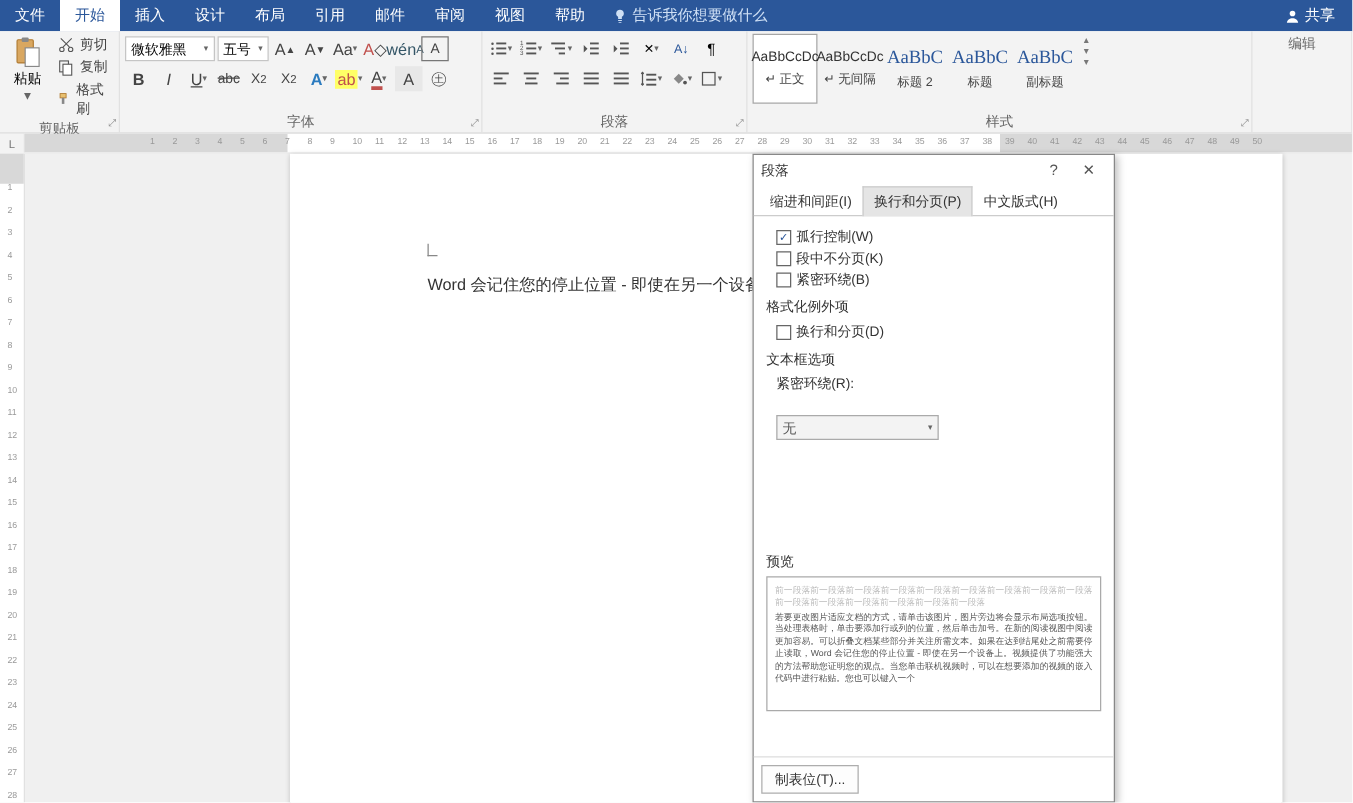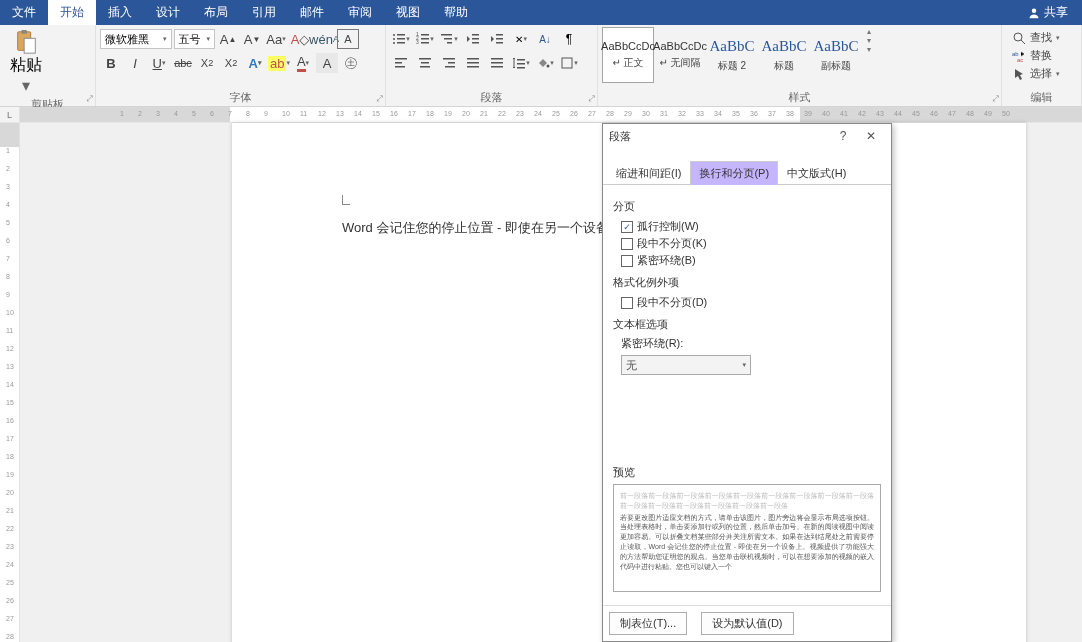--- a/index.html
+++ b/index.html
@@ -17,21 +17,21 @@
 
 
 .ribbon { background: #f3f3f3; height: 82px; border-bottom: 1px solid #d4d4d4; display: flex; position: relative; }
 .ribbon-group { border-right: 1px solid #e1e1e1; display: flex; flex-direction: column; justify-content: space-between; padding: 2px 4px 0 4px; }
 .ribbon-group-label { font-size: 11px; color: #666; text-align: center; padding-bottom: 1px; }
 .ribbon-group-content { flex: 1; display: flex; align-items: flex-start; }
 
 .clipboard-group .ribbon-group-content { gap: 2px; }
 .paste-btn { display: flex; flex-direction: column; align-items: center; padding: 2px 6px; cursor: pointer; }
 .paste-btn svg { width: 24px; height: 26px; }
-.paste-btn span { font-size: 16px; }
+.paste-btn span { font-size: 11px; }
 .clip-side { display: flex; flex-direction: column; gap: 1px; font-size: 11px; color: #444; }
 .clip-side-item { display: flex; align-items: center; gap: 4px; padding: 1px 4px; cursor: pointer; }
 .clip-side-item svg { width: 14px; height: 14px; }
 
 .font-group .ribbon-group-content { flex-direction: column; gap: 4px; padding-top: 2px; }
 .font-row { display: flex; align-items: center; gap: 2px; }
 .font-select { border: 1px solid #c5c5c5; background: #fff; font-size: 11px; padding: 1px 4px; height: 20px; display: flex; align-items: center; gap: 14px; cursor: pointer; }
 .font-select.size { gap: 6px; }
 .font-btn { width: 22px; height: 20px; display: flex; align-items: center; justify-content: center; font-size: 13px; color: #444; cursor: pointer; }
 .font-btn.small { font-size: 11px; }
@@ -69,23 +69,23 @@
 .doc-canvas { flex: 1; position: relative; }
 .page { position: absolute; left: 212px; top: 0; width: 794px; min-height: 640px; background: #fff; box-shadow: 0 0 4px rgba(0,0,0,0.2); }
 .doc-text { position: absolute; left: 110px; top: 96px; font-size: 13px; color: #333; display:flex; align-items:center; }
 .cursor-mark { position: absolute; left: 110px; top: 72px; width: 8px; height: 10px; border-left: 1px solid #888; border-bottom: 1px solid #888; }
 
 
 .dialog { position: absolute; left: 602px; top: 123px; width: 290px; height: 519px; background: #fff; border: 1px solid #888; box-shadow: 2px 2px 6px rgba(0,0,0,0.25); display: flex; flex-direction: column; font-size: 11px; color: #333; }
 .dialog-title { height: 24px; display: flex; align-items: center; padding: 0 6px; }
 .dialog-title-text { flex: 1; }
 .dialog-title-btn { width: 28px; text-align: center; color: #555; cursor: pointer; font-size: 12px; }
-.dialog-tabs { display: flex; border-bottom: 1px solid #ccc; padding: 0 4px; gap: 0; margin-top: 12px; }
+.dialog-tabs { display: flex; border-bottom: 1px solid #ccc; padding: 0 4px; gap: 0; margin-top: 0; }
 .dialog-tab { padding: 4px 8px; border: 1px solid transparent; border-bottom: none; cursor: pointer; font-size: 11px; position: relative; top: 1px; }
-.dialog-tab.active { border-color: #ccc; background: #c4b5fd; }
+.dialog-tab.active { border-color: #ccc; background: #e5e5e5; }
 .dialog-body { flex: 1; padding: 8px 10px; overflow: hidden; }
 .section-title { font-size: 11px; margin: 6px 0 4px 0; }
 .chk-row { display: flex; align-items: center; gap: 4px; padding: 1px 0 1px 8px; font-size: 11px; }
 .chk { width: 12px; height: 12px; border: 1px solid #666; display: inline-flex; align-items: center; justify-content: center; font-size: 9px; color: #2b579a; background:#fff; }
 .combo { border: 1px solid #aaa; height: 20px; display: flex; align-items: center; padding: 0 4px; width: 130px; justify-content: space-between; color: #555; background:#f3f3f3; }
 .preview-box { border: 1px solid #aaa; height: 108px; padding: 6px; font-size: 7px; color: #bcbcbc; line-height: 1.4; overflow: hidden; text-align: justify; }
 .preview-sample { color: #555; font-size: 7px; margin: 2px 0; }
 .dialog-footer { border-top: 1px solid #ddd; padding: 6px; display: flex; gap: 14px; justify-content: flex-start; }
 .dlg-btn { border: 1px solid #adadad; background: #fdfdfd; padding: 3px 10px; font-size: 11px; cursor: pointer; min-width: 56px; text-align:center; }
 .dlg-btn.primary { border-color: #2b579a; }
@@ -103,20 +103,26 @@
       <div class="title-tab active">开始</div>
       <div class="title-tab">插入</div>
       <div class="title-tab">设计</div>
       <div class="title-tab">布局</div>
       <div class="title-tab">引用</div>
       <div class="title-tab">邮件</div>
       <div class="title-tab">审阅</div>
       <div class="title-tab">视图</div>
       <div class="title-tab">帮助</div>
     </div>
+  <div class="tell-me">
+    <svg viewBox="0 0 16 16">
+        <path fill="#cfe0f5" d="M8 1a4 4 0 00-2 7.5V11h4V8.5A4 4 0 008 1zM6 12h4v1H6zM6.5 14h3v1h-3z"></path>
+      </svg>
+    <span>告诉我你想要做什么</span>
+  </div>
   <div class="title-spacer"></div>
   <div class="share-btn">
     <svg width="12" height="12" viewBox="0 0 16 16">
         <circle cx="8" cy="5" r="3" fill="#fff"></circle>
         <path fill="#fff" d="M2 15c0-3 3-5 6-5s6 2 6 5z"></path>
       </svg>
     <span>共享</span>
   </div>
 </div>
 
@@ -126,20 +132,44 @@
     <div class="ribbon-group-content">
       <div class="paste-btn">
         <svg viewBox="0 0 24 28">
             <rect x="3" y="3" width="14" height="20" rx="1" fill="#d9a760" stroke="#b07a30"></rect>
             <rect x="7" y="1" width="6" height="4" rx="1" fill="#888"></rect>
             <rect x="10" y="10" width="12" height="16" fill="#fff" stroke="#888"></rect>
           </svg>
         <span>粘贴</span>
         <span class="dd-arrow">▾</span>
       </div>
+      <div class="clip-side">
+        <div class="clip-side-item">
+          <svg viewBox="0 0 16 16">
+              <circle cx="4" cy="12" r="2" fill="none" stroke="#555"></circle>
+              <circle cx="12" cy="12" r="2" fill="none" stroke="#555"></circle>
+              <path stroke="#555" d="M5 10L13 2M11 10L3 2"></path>
+            </svg>
+          <span>剪切</span>
+        </div>
+        <div class="clip-side-item">
+          <svg viewBox="0 0 16 16">
+              <rect x="2" y="2" width="8" height="10" fill="none" stroke="#555"></rect>
+              <rect x="5" y="5" width="8" height="10" fill="#fff" stroke="#555"></rect>
+            </svg>
+          <span>复制</span>
+        </div>
+        <div class="clip-side-item">
+          <svg viewBox="0 0 16 16">
+              <rect x="3" y="2" width="7" height="5" fill="#e8c070" stroke="#b07a30"></rect>
+              <rect x="5" y="7" width="3" height="7" fill="#888"></rect>
+            </svg>
+          <span>格式刷</span>
+        </div>
+      </div>
     </div>
     <span class="group-dialog-launcher">⤢</span>
     <div class="ribbon-group-label">剪贴板</div>
   </div>
 
   <div class="ribbon-group font-group" style="width:290px">
     <div class="ribbon-group-content">
       <div class="font-row">
         <div class="font-select">
             <span>微软雅黑</span>
@@ -339,45 +369,20 @@
           <span>▴</span>
           <span>▾</span>
           <span>▾</span>
         </div>
     </div>
     <span class="group-dialog-launcher">⤢</span>
     <div class="ribbon-group-label">样式</div>
   </div>
 
   <div class="ribbon-group edit-group" style="width:80px">
-    <div class="ribbon-group-content">
-      <div class="edit-item">
-        <svg viewBox="0 0 14 14">
-            <circle cx="6" cy="6" r="4" fill="none" stroke="#555"></circle>
-            <path stroke="#555" d="M9 9l4 4"></path>
-          </svg>
-        <span>查找</span>
-          <span class="dd-arrow">▾</span>
-      </div>
-      <div class="edit-item">
-        <svg viewBox="0 0 14 14">
-            <text x="0" y="7" font-size="6" fill="#2b579a">ab</text>
-            <text x="5" y="13" font-size="6" fill="#c0504d">ac</text>
-            <path stroke="#555" d="M9 3l3 2-3 2"></path>
-          </svg>
-        <span>替换</span>
-      </div>
-      <div class="edit-item">
-        <svg viewBox="0 0 14 14">
-            <path fill="#555" d="M3 2l8 5-3 1 2 4-2 1-2-4-3 2z"></path>
-          </svg>
-        <span>选择</span>
-          <span class="dd-arrow">▾</span>
-      </div>
-    </div>
     <div class="ribbon-group-label">编辑</div>
   </div>
 
 </div>
 
 <div class="ruler-h">
   <div class="ruler-corner">L</div>
   <div class="ruler-h-scale" id="ruler-h-scale">
     <div class="ruler-shade" style="left:0; width:210px;"></div>
     <div class="ruler-shade" style="left:780px; width:300px;"></div>
@@ -483,55 +488,53 @@
     <span class="dialog-title-btn">?</span>
     <span class="dialog-title-btn">✕</span>
   </div>
   <div class="dialog-tabs" id="dialog-tabs">
       <div class="dialog-tab">缩进和间距(I)</div>
       <div class="dialog-tab active">换行和分页(P)</div>
       <div class="dialog-tab">中文版式(H)</div>
     </div>
   <div class="dialog-body">
 
-    <div class="section-title">分页</div>
     <div class="chk-row">
         <span class="chk">✓</span>
         <span>孤行控制(W)</span>
       </div>
     <div class="chk-row">
         <span class="chk"></span>
         <span>段中不分页(K)</span>
       </div>
     <div class="chk-row">
         <span class="chk"></span>
         <span>紧密环绕(B)</span>
       </div>
 
     <div class="section-title">格式化例外项</div>
     <div class="chk-row">
         <span class="chk"></span>
-        <span>段中不分页(D)</span>
+        <span>换行和分页(D)</span>
       </div>
 
     <div class="section-title">文本框选项</div>
-    <div style="padding-left:8px;margin-bottom:4px;">紧密环绕(R):</div>
+    <div style="padding-left:8px;margin-bottom:18px;">紧密环绕(R):</div>
     <div style="padding-left:8px;">
       <div class="combo">
           <span>无</span>
           <span class="dd-arrow">▾</span>
         </div>
     </div>
 
     <div class="section-title" style="margin-top:90px;">预览</div>
     <div class="preview-box">
       <div>前一段落前一段落前一段落前一段落前一段落前一段落前一段落前一段落前一段落前一段落前一段落前一段落前一段落前一段落前一段落</div>
       <div class="preview-sample">若要更改图片适应文档的方式，请单击该图片，图片旁边将会显示布局选项按钮。当处理表格时，单击要添加行或列的位置，然后单击加号。在新的阅读视图中阅读更加容易。可以折叠文档某些部分并关注所需文本。如果在达到结尾处之前需要停止读取，Word 会记住您的停止位置 - 即使在另一个设备上。视频提供了功能强大的方法帮助您证明您的观点。当您单击联机视频时，可以在想要添加的视频的嵌入代码中进行粘贴。您也可以键入一个</div>
 
     </div>
 
   </div>
   <div class="dialog-footer">
     <div class="dlg-btn">制表位(T)...</div>
-    <div class="dlg-btn">设为默认值(D)</div>
     <div class="footer-spacer"></div>
   </div>
 </div>
 
 </body></html>

